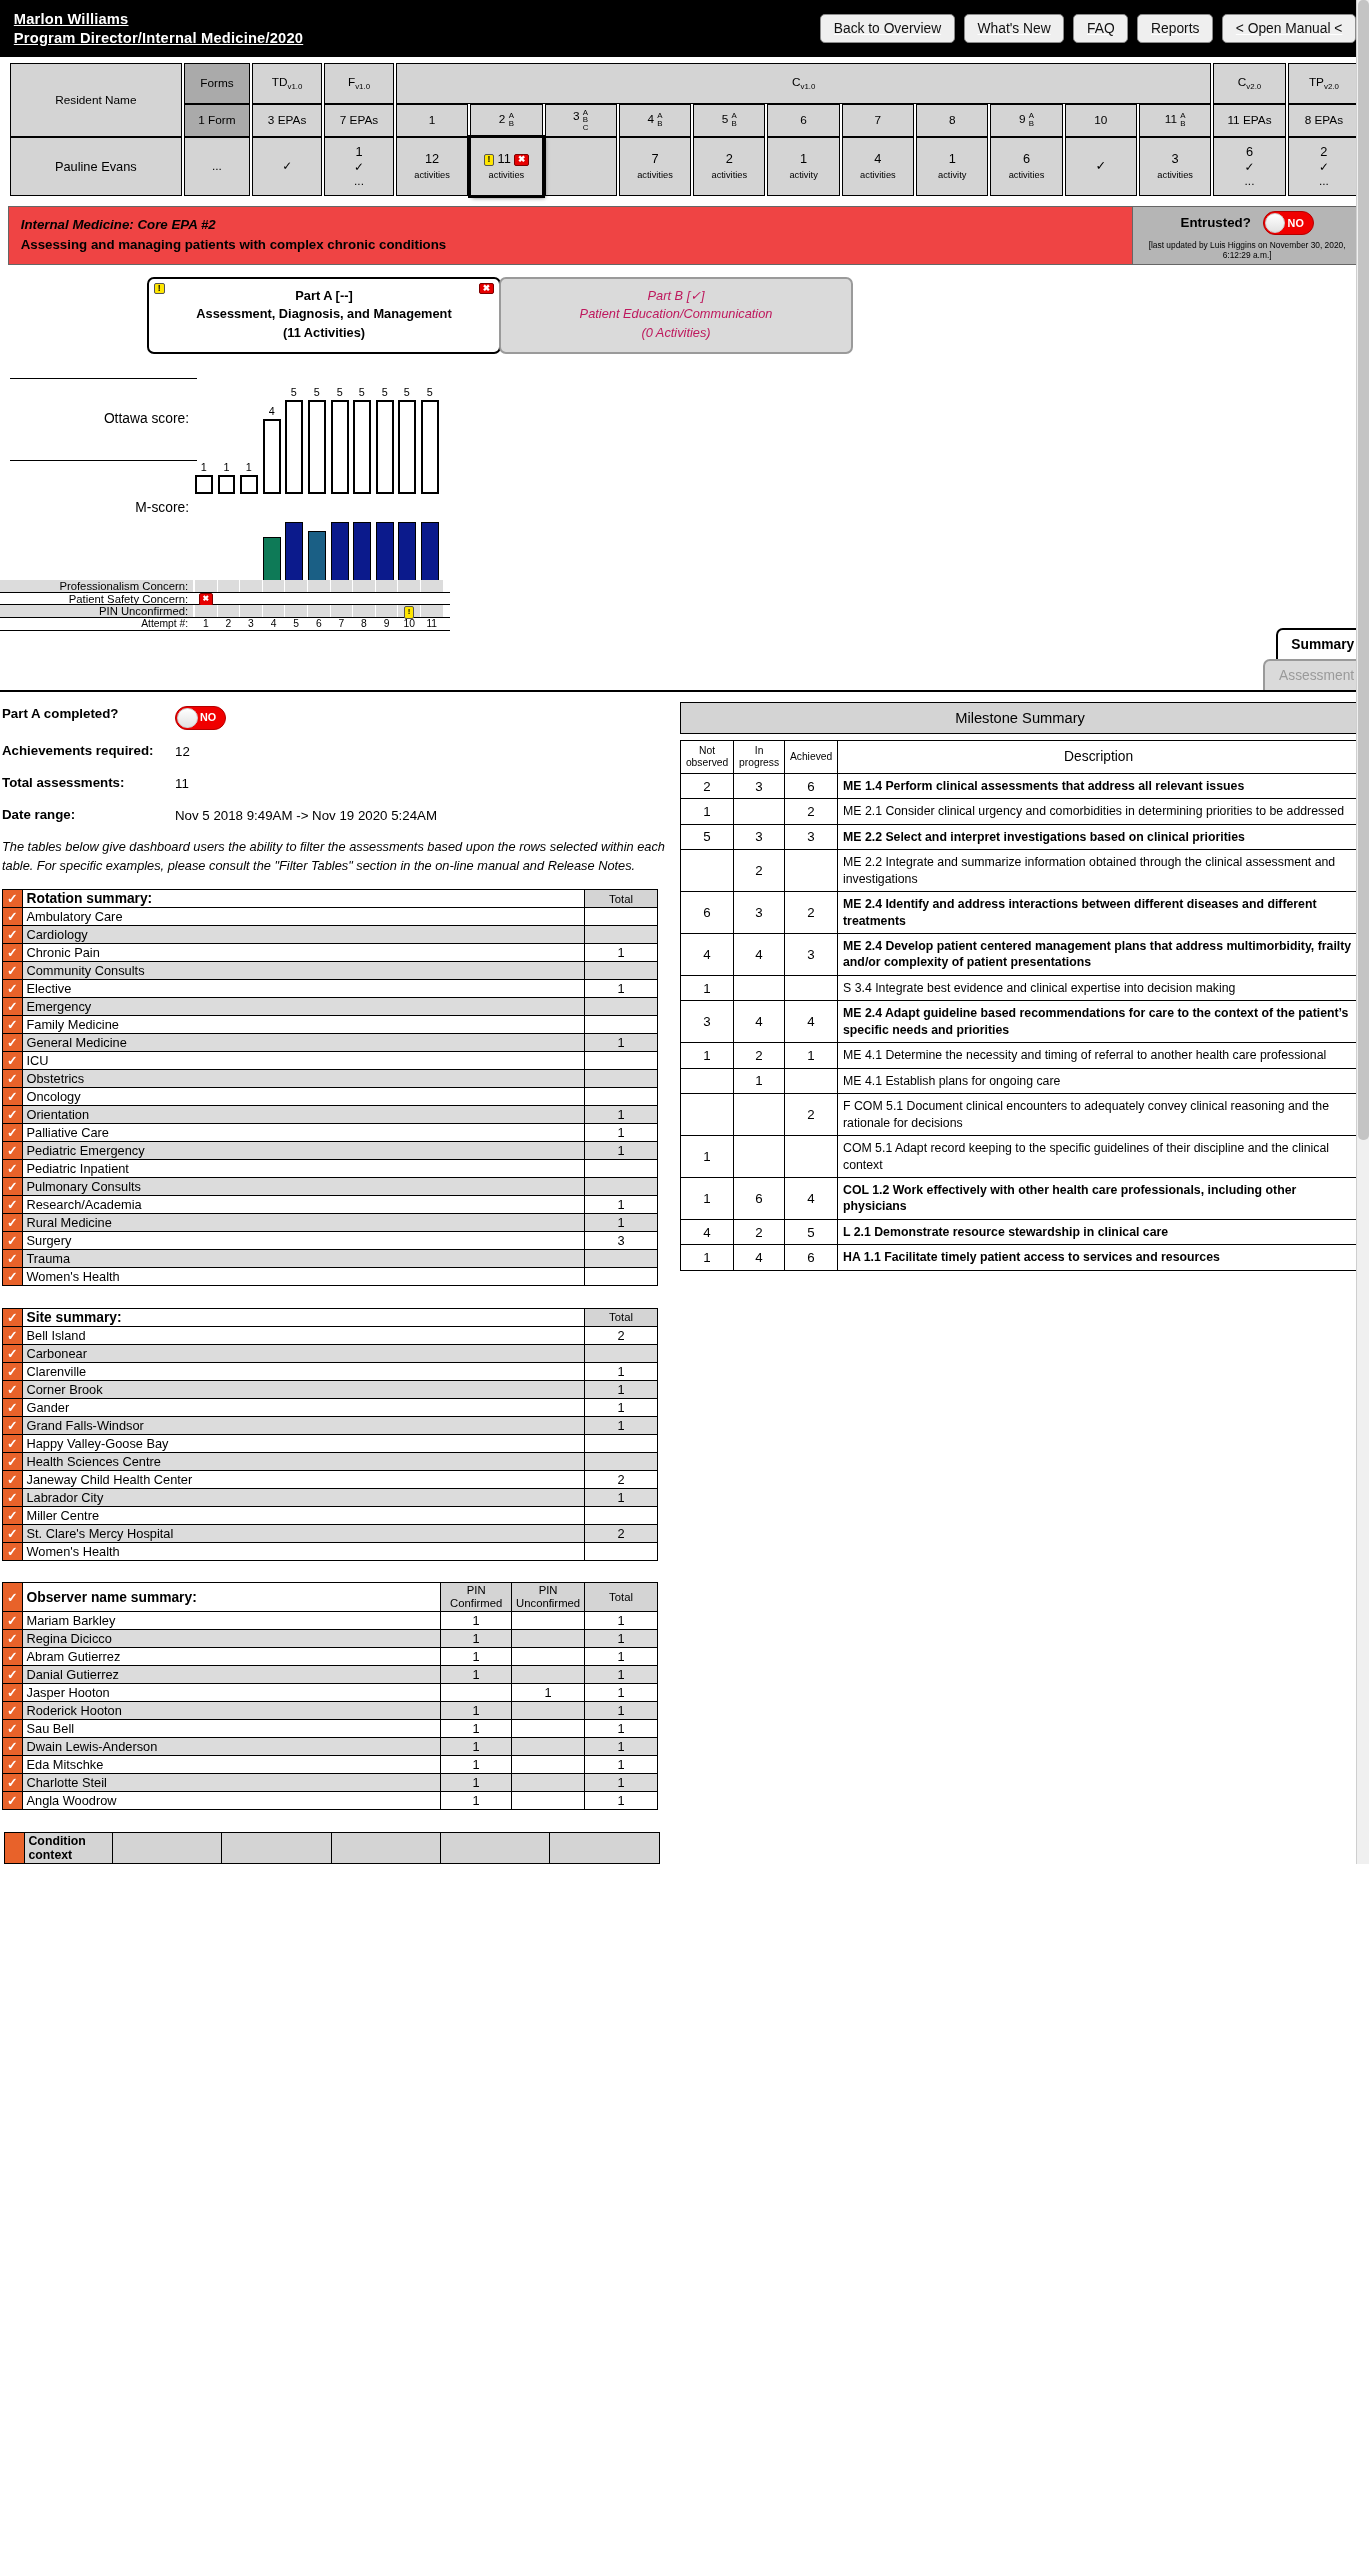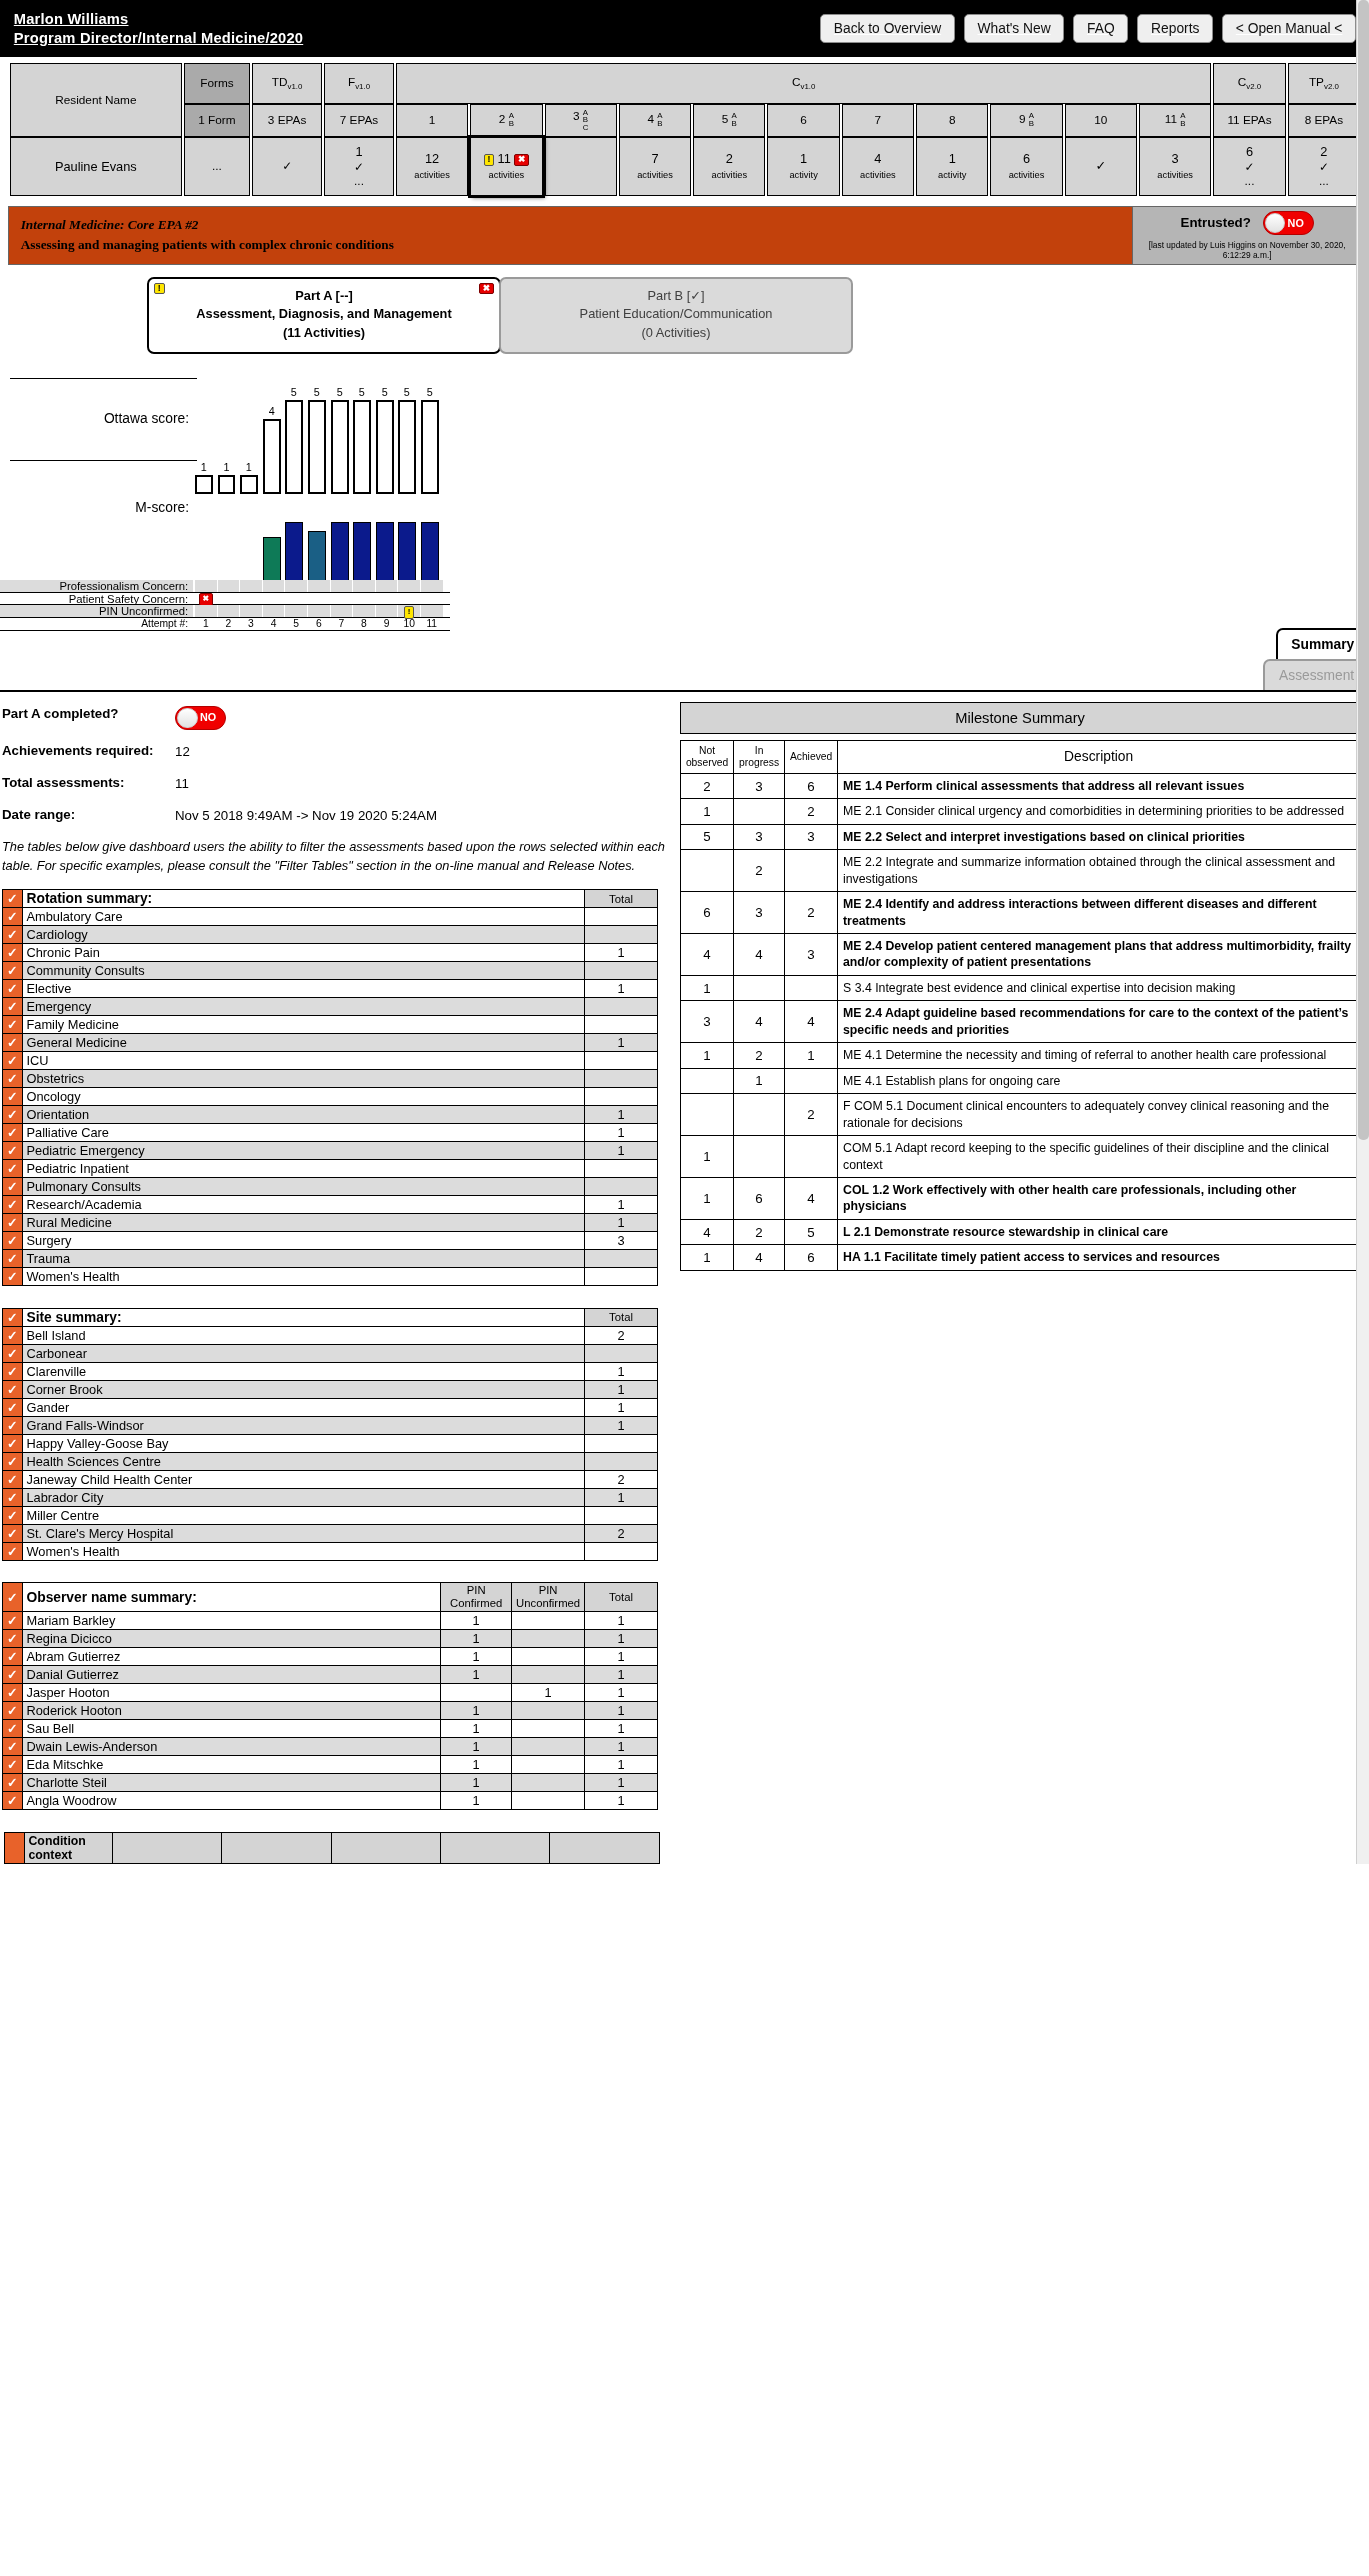--- a/index.html
+++ b/index.html
@@ -61,21 +61,21 @@
     vertical-align:middle;
   }
   .xbadge {
     display:inline-block; background:#e60000; border:1px solid #7d0000; color:#fff;
     font-size:8.8px; font-weight:bold; line-height:9.8px; padding:0 2.9px; border-radius:2px;
     vertical-align:middle;
   }
 
   
   .banner { display:flex; margin:9.8px 7.9px 0 7.9px; border:1px solid #666; }
-  .banner .left { flex:1; background:#c2410c; padding:8.8px 11.8px; line-height:1.45;font-family:Liberation Serif, serif; }
+  .banner .left { flex:1; background:#ef4444; padding:8.8px 11.8px; line-height:1.45; }
   .banner .left .t1 { font-style:italic; font-weight:bold; font-size:13.3px; }
   .banner .left .t2 { font-weight:bold; font-size:13.3px; }
   .banner .right {
     width:229px; background:#b5b5b5; border-left:1px solid #666;
     display:flex; flex-direction:column; align-items:center; justify-content:center; padding:3.9px 5.9px;
   }
   .ent-row { display:flex; align-items:center; gap:11.8px; }
   .ent-label { font-weight:bold; font-size:13.3px; }
   .toggle-no {
     width:51px; height:24.6px; border-radius:12.8px; background:#f00000; border:1px solid #b30000;
@@ -88,21 +88,21 @@
   .toggle-no .lab { color:#fff; font-weight:bold; font-size:10.8px; padding-right:8.8px; }
   .upd { font-size:8.4px; margin-top:4.9px; text-align:center; }
 
   
   .parts { display:flex; margin:11.8px 0 0 147px; }
   .part {
     width:354px; min-height:59px; border:2px solid #000; border-radius:6.9px;
     padding:7.9px 9.8px 9.8px 9.8px; text-align:center; line-height:1.45; position:relative;
     font-weight:bold; font-size:12.8px; background:#fff;
   }
-  .part.inactive { background:#dadada; color:#404040; border-color:#9a9a9a; font-weight:normal; margin-left:-2px; }
+  .part.inactive { background:#dadada; color:#be185d; border-color:#9a9a9a; font-weight:normal; margin-left:-2px;font-style:italic; }
   .part .badge-l { position:absolute; left:4.9px; top:3.9px; }
   .part .badge-r { position:absolute; right:4.9px; top:3.9px; }
 
   
   .chart { position:relative; margin:15.7px 0 0 0; height:241px; }
   .chart .rowlabel { position:absolute; right:0; font-size:13.8px; text-align:right; white-space:nowrap; }
   .chart .hr { position:absolute; background:#000; height:1px; }
 
   .ott-area { position:absolute; left:195px; top:5.9px; width:255px; height:118px; }
   .ms-area  { position:absolute; left:195px; top:134px; width:255px; height:82px; }

